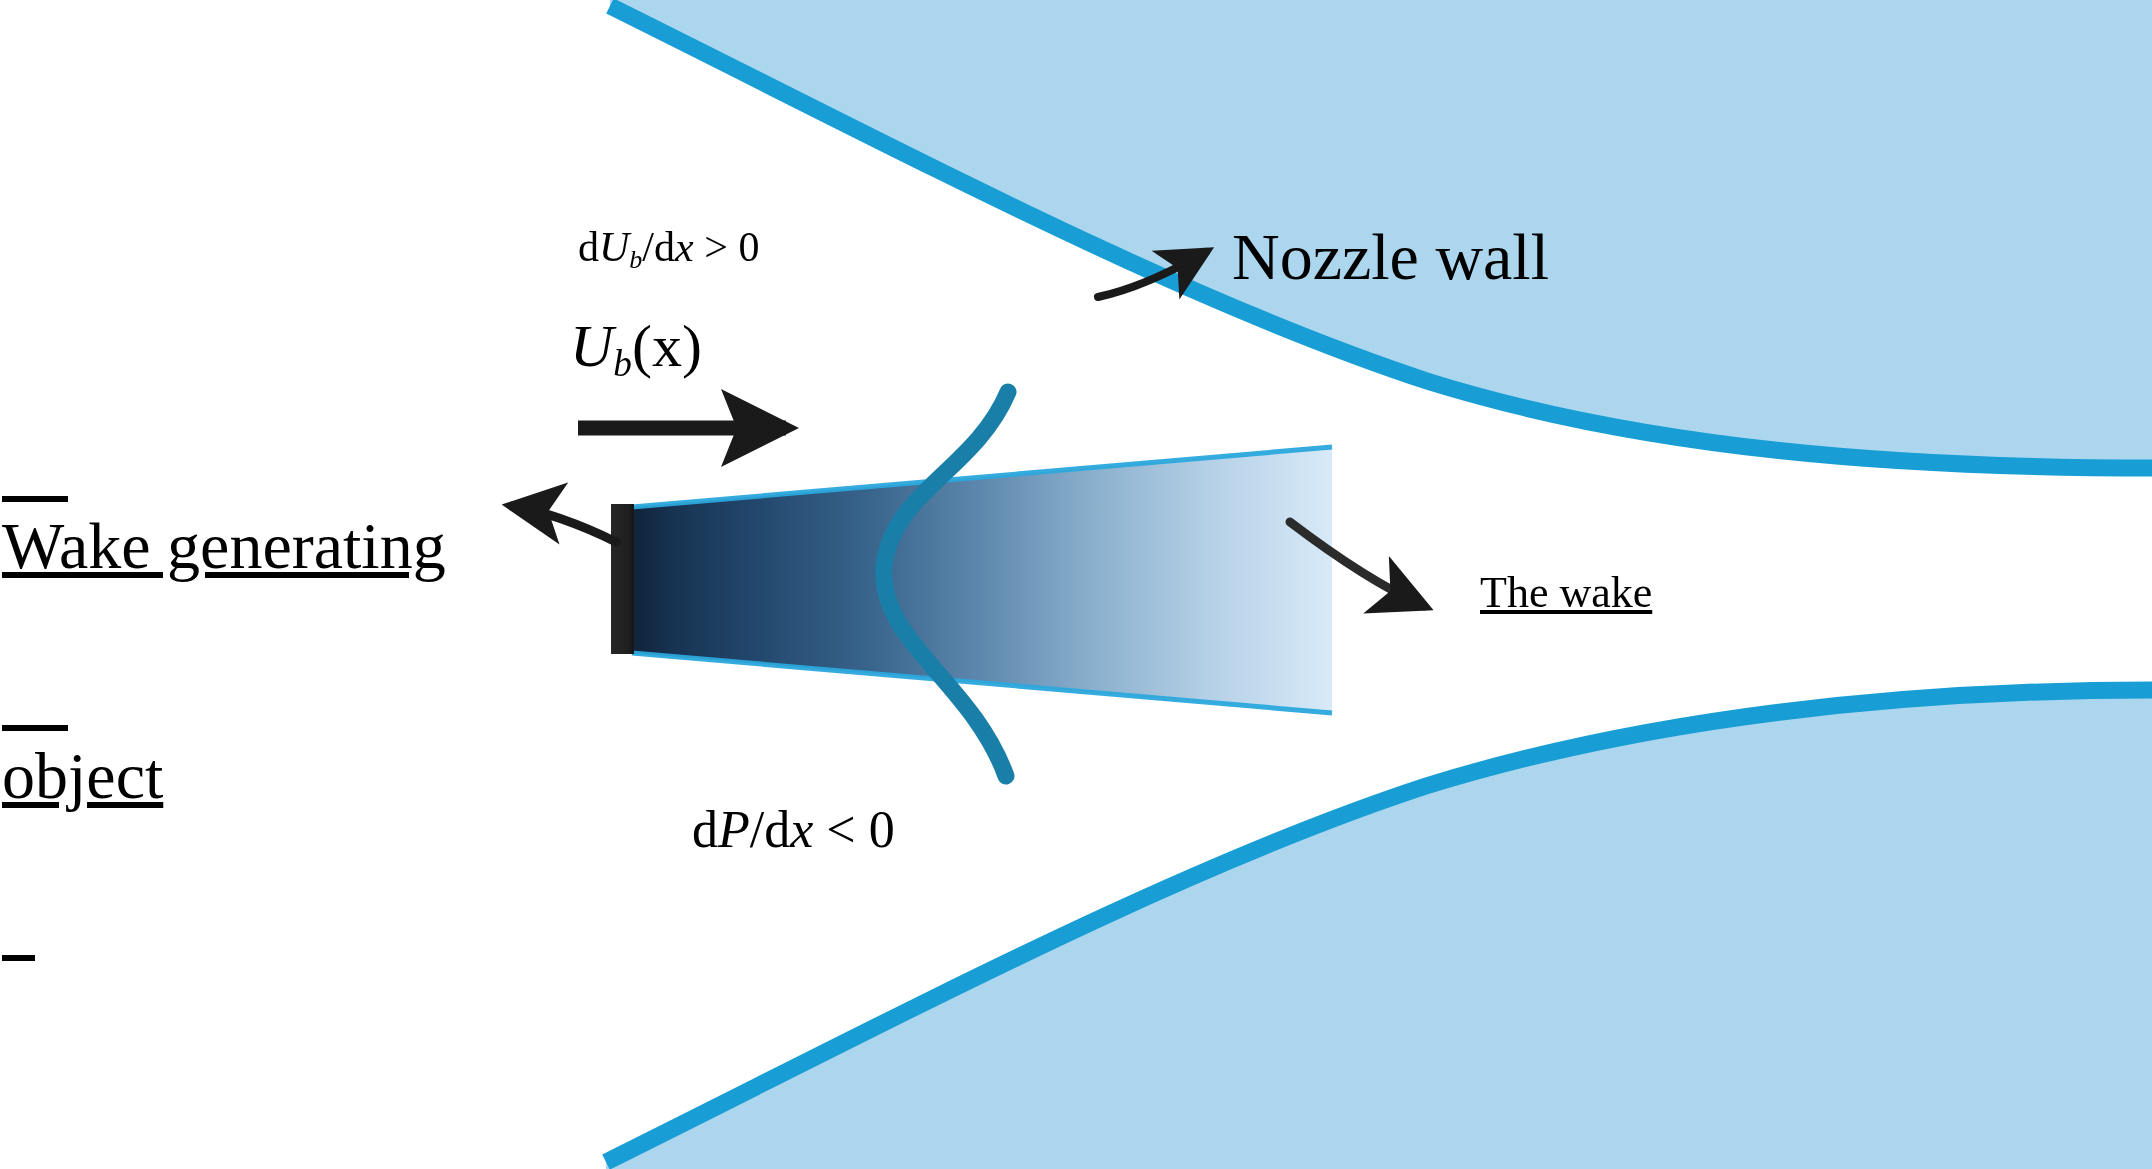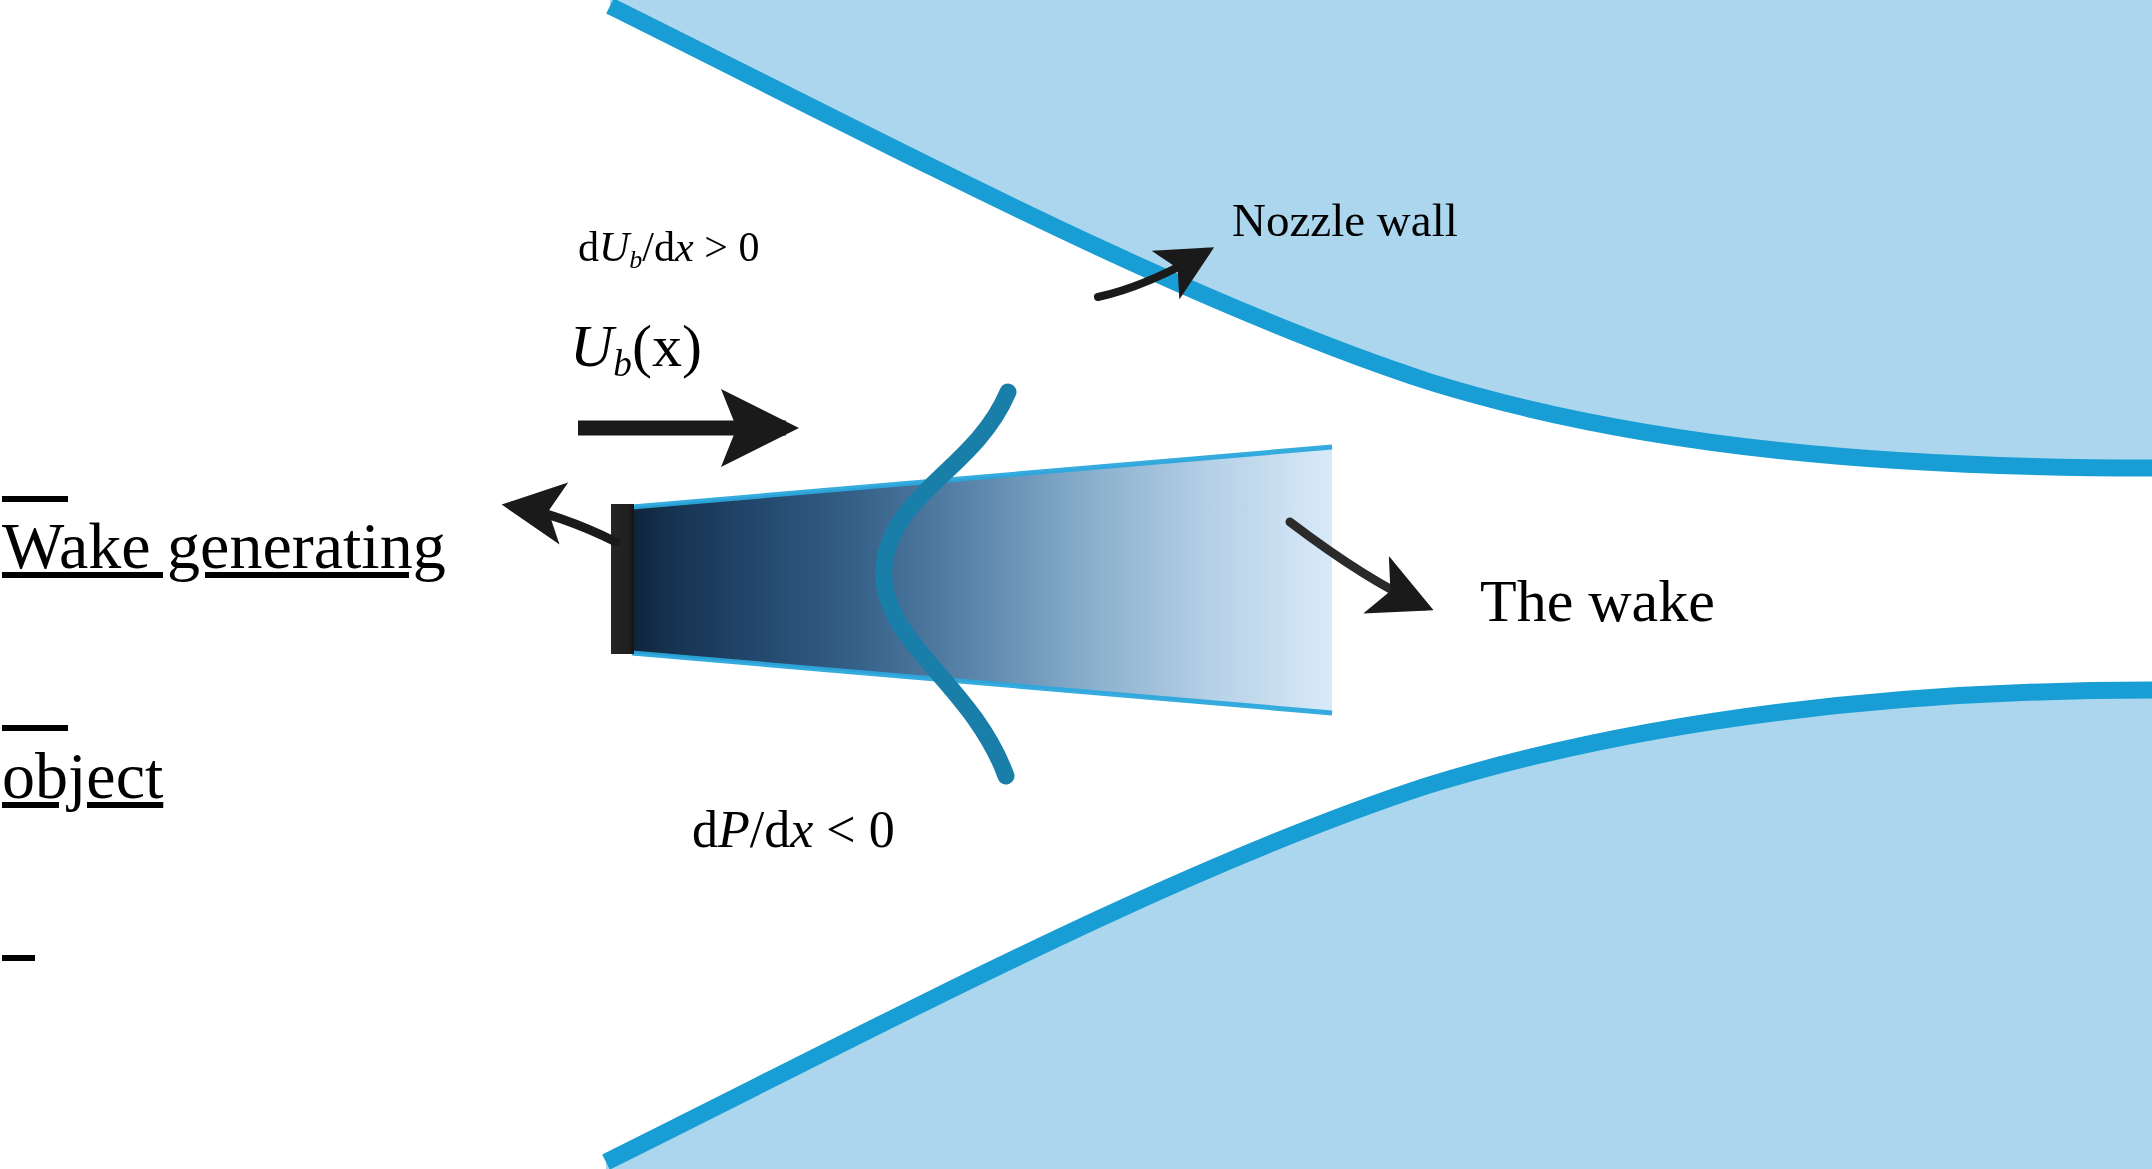--- a/index.html
+++ b/index.html
@@ -40,27 +40,28 @@
     font-style: italic;
   }
   .lbl sub {
     font-size: 0.62em;
     font-style: italic;
     vertical-align: -0.28em;
     letter-spacing: 0;
   }
   #label-nozzle-wall {
     left: 1232px;
-    top: 193px;
-    font-size: 47px;
+    top: 219px;
+    font-size: 66px;
   }
   #label-the-wake {
     left: 1480px;
     top: 567px;
-    font-size: 60px;
+    font-size: 44px;
+    text-decoration: underline;
   }
   #label-wake-object {
     left: 2px;
     top: 355px;
     font-size: 66px;
     width: 470px;
     text-decoration: underline;
   }
   #label-dudx {
     left: 578px;

